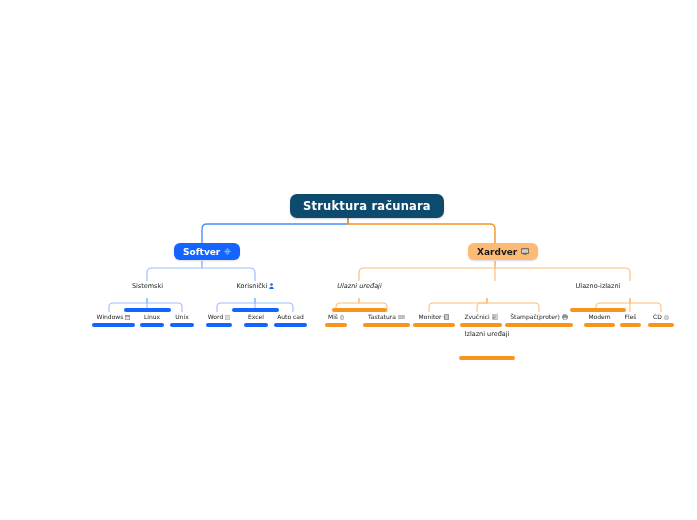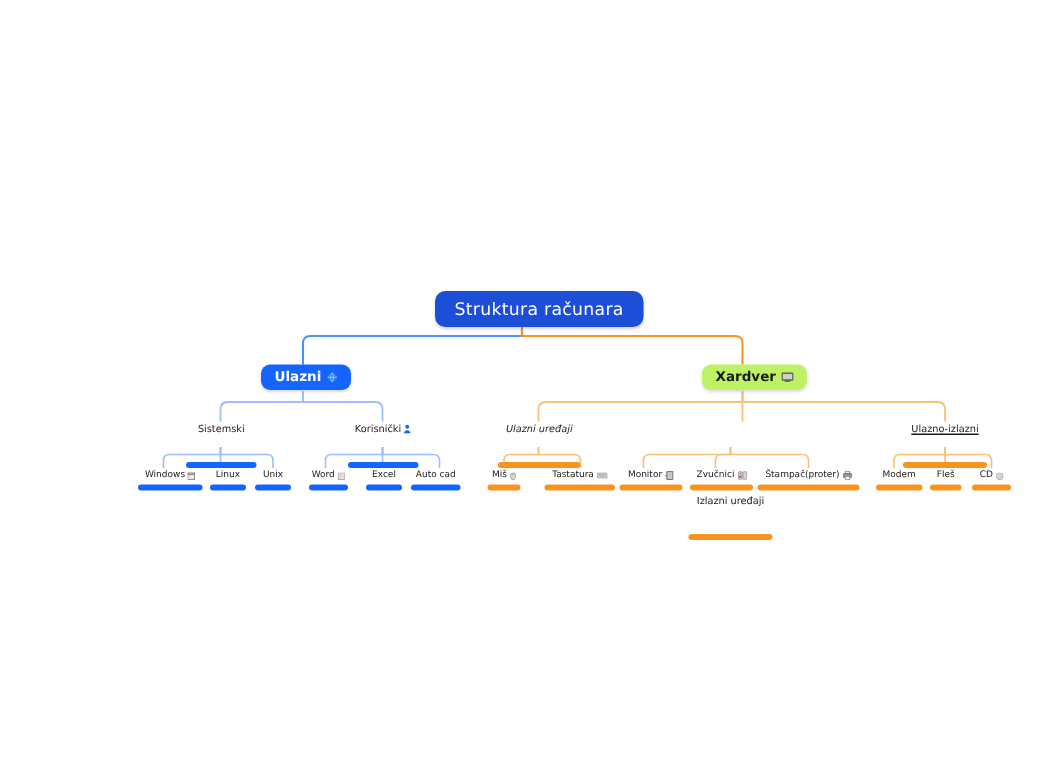--- a/index.html
+++ b/index.html
@@ -36,44 +36,44 @@
     position: absolute;
     box-sizing: border-box;
     white-space: nowrap;
     display: flex;
     align-items: center;
     justify-content: center;
   }
 
   
   .node-root {
-    background: #1d4ed8;
+    background: #0c4a6e;
     color: #ffffff;
     border-radius: 7px;
-    font-weight: normal;
+    font-weight: bold;
     font-size: 11.5px;
     letter-spacing: 0.2px;
     padding: 0 13px;
     height: 24px;
     box-shadow: 0 1px 2px rgba(0,0,0,0.18);
   }
 
   
   .node-l1 {
     border-radius: 6px;
     font-weight: bold;
     font-size: 9px;
     color: #ffffff;
     height: 17px;
     padding: 0 9px;
     gap: 4px;
     box-shadow: 0 1px 2px rgba(0,0,0,0.15);
   }
   .node-l1.blue   { background: #1464ff; }
-  .node-l1.orange { background: #bef264; color:#1a1a1a;align-items:center; }
+  .node-l1.orange { background: #fdba74; color:#1a1a1a;align-items:center; }
 
   
   .node-l2 {
     flex-direction: column;
     gap: 18px;
     font-size: 6.5px;
     color: #1a1a1a;
   }
   .node-l2 .lbl {
     display: flex;
@@ -153,21 +153,21 @@
     <path d="M630 298 L630 303 L600 303 Q596 303 596 307 L596 312" fill="none" stroke="#fbc07a" stroke-width="1.1"></path>
     <path d="M630 298 L630 312" fill="none" stroke="#fbc07a" stroke-width="1.1"></path>
     <path d="M630 298 L630 303 L657 303 Q661 303 661 307 L661 312" fill="none" stroke="#fbc07a" stroke-width="1.1"></path>
   </svg>
 
   <div class="node node-root" style="left:290px; top:194px;">
     <span>Struktura računara</span>
   </div>
 
   <div class="node node-l1 blue" style="left:174px; top:243px;">
-    <span>Ulazni</span>
+    <span>Softver</span>
     <span class="ic">
       <svg width="7" height="7" viewBox="0 0 16 16">
         <circle cx="8" cy="8" r="7" fill="#2f7de1"></circle>
         <path d="M1 8h14M8 1c3 3.2 3 10.8 0 14M8 1C5 4.2 5 11.8 8 15" fill="none" stroke="#bcd9ff" stroke-width="1.1"></path>
       </svg>
     </span>
   </div>
 
   <div class="node node-l1 orange" style="left:468px; top:243px;">
     <span>Xardver</span>
@@ -247,21 +247,21 @@
   <div class="node node-l2 orange" style="left:332px; top:282px; width:55px;font-style:italic;">
     <span class="lbl">Ulazni uređaji</span>
     <span class="bar"></span>
   </div>
 
   <div class="node node-l2 orange" style="left:459px; top:282px; width:56px;margin-top:48px;">
     <span class="lbl">Izlazni uređaji</span>
     <span class="bar"></span>
   </div>
 
-  <div class="node node-l2 orange" style="left:602px; top:282px; width:56px;text-decoration:underline;">
+  <div class="node node-l2 orange" style="left:570px; top:282px; width:56px;">
     <span class="lbl">Ulazno-izlazni</span>
     <span class="bar"></span>
   </div>
 
   <div class="node node-l3 orange" style="left:325px; top:313px; width:22px;">
     <span class="lbl">
       <span>Miš</span>
       <span class="ic">
         <svg width="4" height="5" viewBox="0 0 8 11">
           <rect x="0.5" y="0.5" width="7" height="10" rx="3.5" fill="#d8d8d8" stroke="#8a8a8a"></rect>

